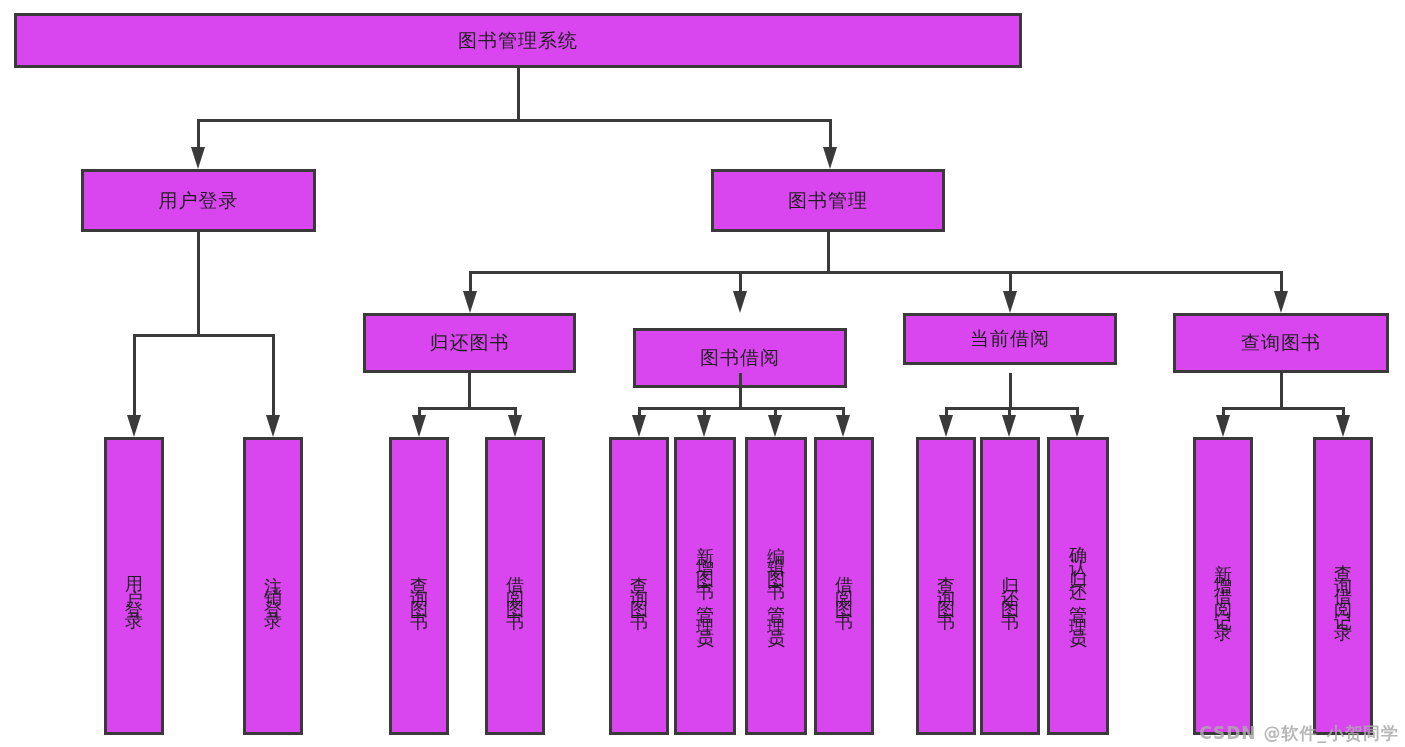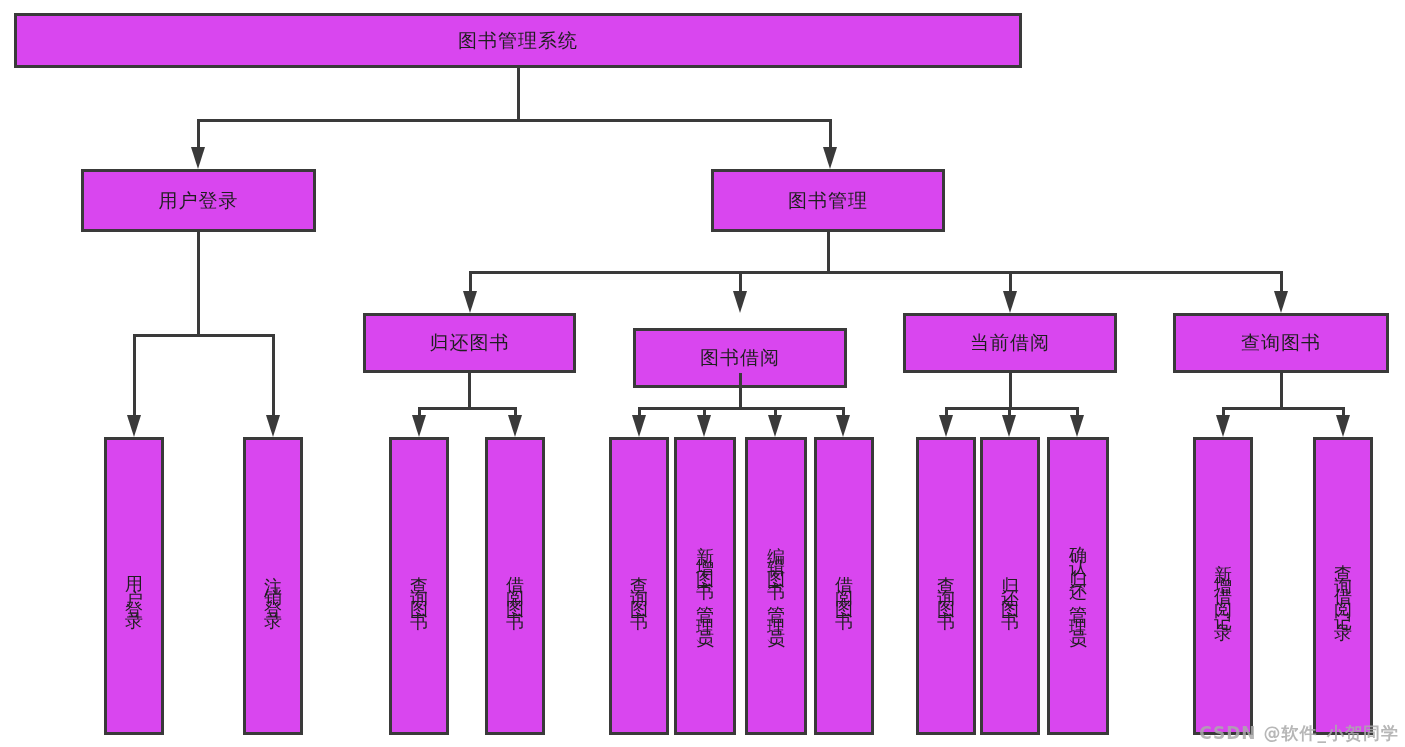--- a/index.html
+++ b/index.html
@@ -67,21 +67,21 @@
   <div class="arw" style="left:733px;top:291px"></div>
   <div class="arw" style="left:1003px;top:291px"></div>
   <div class="arw" style="left:1274px;top:291px"></div>
 
   <div class="node" style="left:363px;top:313px;width:213px;height:60px">
     <span class="lbl">归还图书</span>
   </div>
   <div class="node" style="left:633px;top:328px;width:214px;height:60px">
     <span class="lbl">图书借阅</span>
   </div>
-  <div class="node" style="left:903px;top:313px;width:214px;height:60px">
+  <div class="node" style="left:903px;top:313px;width:214px;height:52px">
     <span class="lbl">当前借阅</span>
   </div>
   <div class="node" style="left:1173px;top:313px;width:216px;height:60px">
     <span class="lbl">查询图书</span>
   </div>
 
   <div class="ln" style="left:468px;top:373px;width:3px;height:37px"></div>
   <div class="ln" style="left:739px;top:373px;width:3px;height:37px"></div>
   <div class="ln" style="left:1009px;top:373px;width:3px;height:37px"></div>
   <div class="ln" style="left:1280px;top:373px;width:3px;height:37px"></div>

